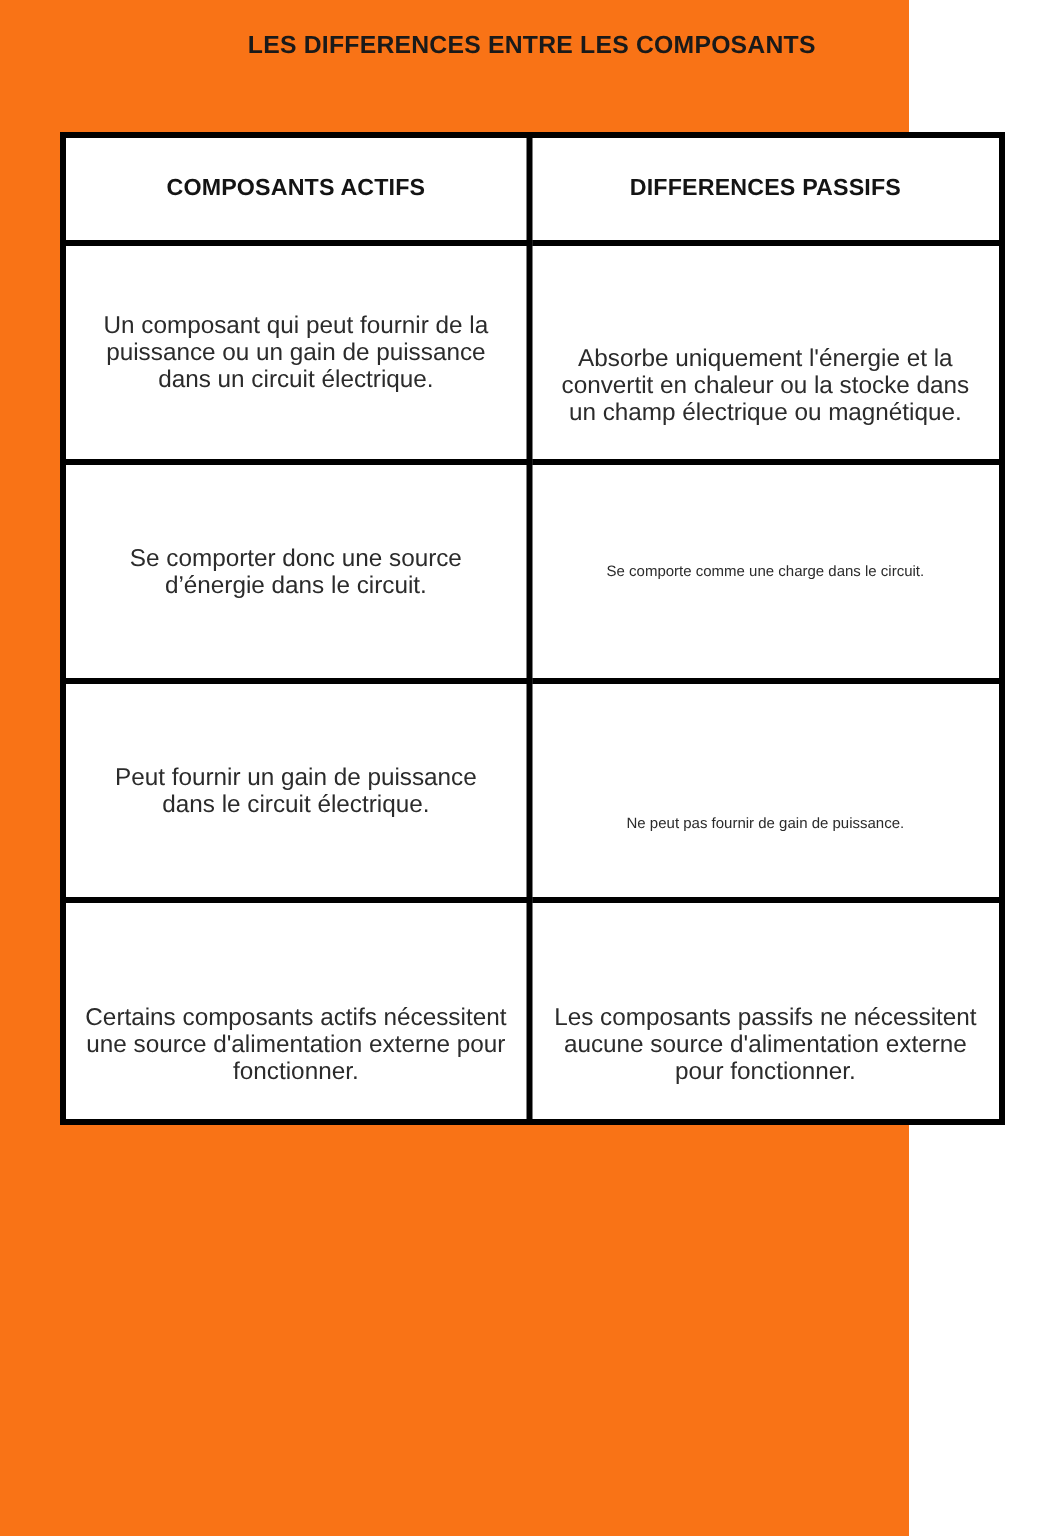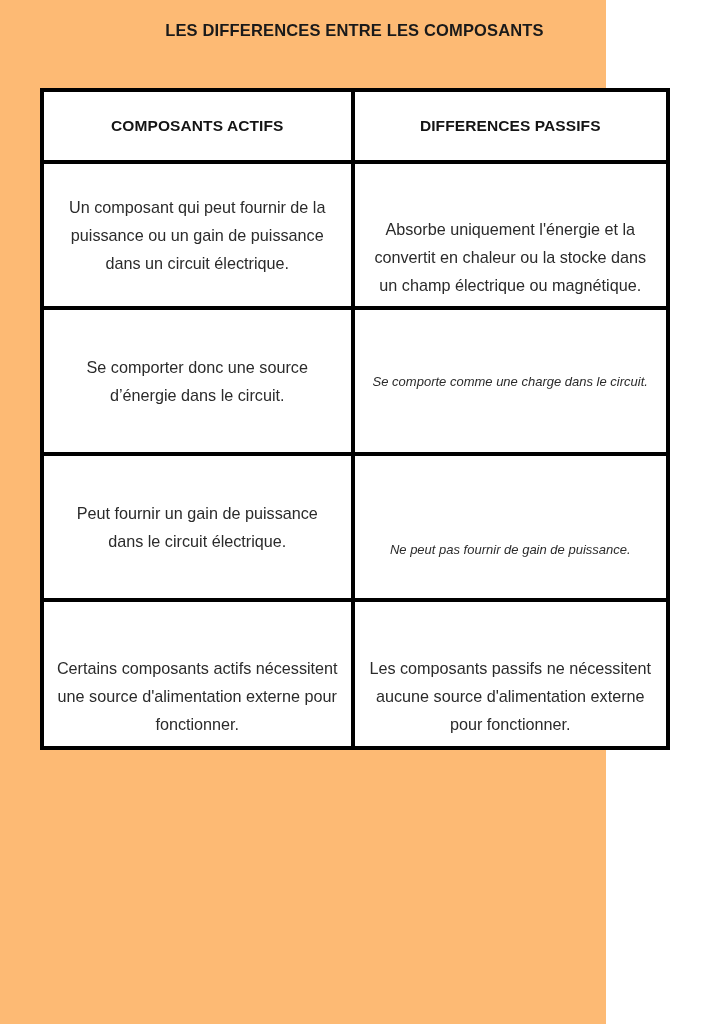--- a/index.html
+++ b/index.html
@@ -14,21 +14,21 @@
     overflow: hidden;
     font-family: "Liberation Sans", "DejaVu Sans", sans-serif;
     color: #262626;
     -webkit-font-smoothing: antialiased;
   }
 
   .page {
     position: relative;
     width: 606px;
     height: 1024px;
-    background: #fdba74;
+    background: #f97316;
     box-sizing: border-box;
   }
 
   
   .title-block {
     position: absolute;
     left: 0;
     top: 16px;
     width: 709px;
     text-align: center;
@@ -93,29 +93,28 @@
   }
 
   
   .body-row td { height: 146px; }
 
   .cell-text {
     display: block;
     font-family: "Liberation Sans", "DejaVu Sans", sans-serif;
     font-weight: 400;
     font-size: 16.2px;
-    line-height: 28px;
+    line-height: 18px;
     color: #2b2b2b;
     padding: 0 4px;
   }
   
   .cell-text.sm {
-    font-size: 13px;
+    font-size: 10px;
     line-height: 25px;
-    font-style: italic;
   }
   .cell-text.wide {
     padding: 0 1px;
     margin-top: 44px;
   }
 </style>
 </head>
 <body>
 
 <div class="page">

